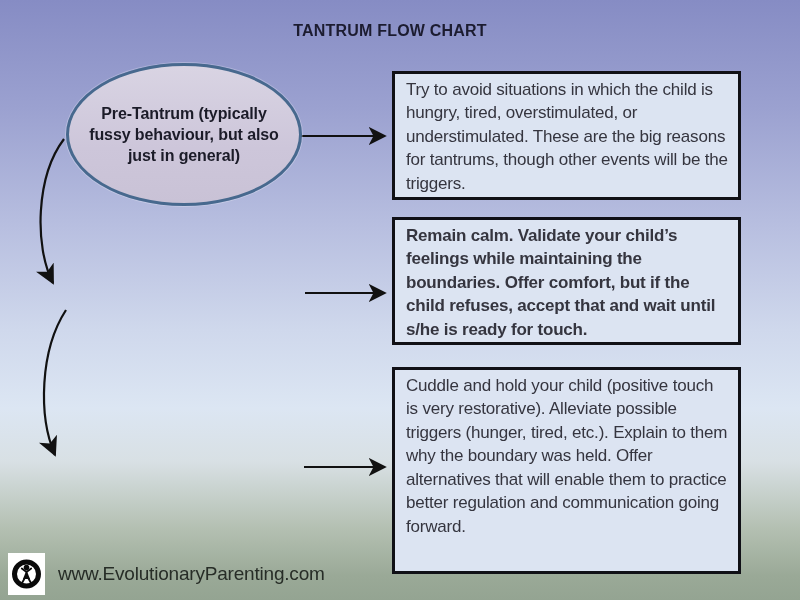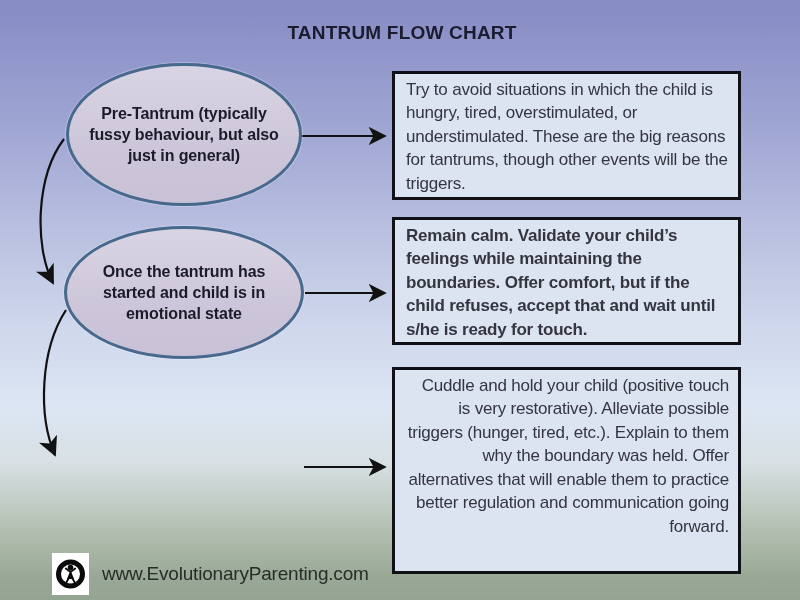--- a/index.html
+++ b/index.html
@@ -6,23 +6,22 @@
   body{width:800px;height:600px;overflow:hidden;font-family:"Liberation Sans",sans-serif;}
   .canvas{
     position:relative;width:800px;height:600px;
     background:linear-gradient(180deg,
       #868cc4 0%, #9ba1d0 18%, #b8bfe0 38%, #cfd8ec 55%,
       #dce6f3 68%, #d8e0e4 77%, #b4c0b2 88%, #9aa997 96%, #94a492 100%);
   }
   .connectors{position:absolute;left:0;top:0;width:800px;height:600px;}
   .title{
     position:absolute;left:0;top:22px;width:780px;margin:0;
-    text-align:center;font-size:19px;font-weight:bold;color:#1c1c30;
+    text-align:center;font-size:16px;font-weight:bold;color:#1c1c30;
     letter-spacing:.2px;
-    padding-left:12px;
   }
   .ellipse{
     position:absolute;border:3px solid #47698e;border-radius:50%;
     background:linear-gradient(180deg,#d9d4e3 0%,#cdc6da 60%,#c9c2d6 100%);
     display:flex;align-items:center;text-align:center;
     box-sizing:border-box;
     box-shadow:0 0 0 1px rgba(255,255,255,.25);
   }
   .ellipse span{
     display:block;font-weight:bold;font-size:16px;line-height:1.32;
@@ -34,22 +33,22 @@
   .advice{
     position:absolute;box-sizing:border-box;
     border:3px solid #101016;background:#dce4f2;
     padding:4px 9px 21px 11px;
   }
   .advice span{
     display:block;font-size:17px;line-height:1.38;color:#35353f;letter-spacing:-.2px;
   }
   .b1{left:392px;top:71px;width:349px;height:129px;}
   .b2{left:392px;top:217px;width:349px;height:128px;font-weight:bold;}
-  .b3{left:392px;top:367px;width:349px;height:207px;text-align:right;}
-  .footer{position:absolute;left:8px;top:553px;display:flex;align-items:center;margin-left:44px;}
+  .b3{left:392px;top:367px;width:349px;height:207px;}
+  .footer{position:absolute;left:8px;top:553px;display:flex;align-items:center;}
   .logo{
     display:inline-block;width:37px;height:42px;background:#ffffff;
     margin-right:13px;
   }
   .url{font-size:19px;color:#272d27;letter-spacing:-.2px;}
 </style>
 </head>
 <body>
 
 <div class="canvas">
@@ -65,23 +64,20 @@
     <path d="M 304,467 L 385,467" stroke="#111111" stroke-width="2" fill="none" marker-end="url(#ah)"></path>
     <path d="M 64,139 C 36,176 34,246 53,283" stroke="#111111" stroke-width="2.2" fill="none" marker-end="url(#ah)"></path>
     <path d="M 66,310 C 40,350 38,416 55,455" stroke="#111111" stroke-width="2.2" fill="none" marker-end="url(#ah)"></path>
   </svg>
 
   <h1 class="title">TANTRUM FLOW CHART</h1>
 
   <div class="ellipse e1">
     <span>Pre-Tantrum (typically fussy behaviour, but also just in general)</span>
   </div>
-  <div class="ellipse e2">
-    <span>Once the tantrum has started and child is in emotional state</span>
-  </div>
 
   <div class="advice b1">
     <span>Try to avoid situations in which the child is hungry, tired, overstimulated, or understimulated. These are the big reasons for tantrums, though other events will be the triggers.</span>
   </div>
   <div class="advice b2">
     <span>Remain calm. Validate your child’s feelings while maintaining the boundaries. Offer comfort, but if the child refuses, accept that and wait until s/he is ready for touch.</span>
   </div>
   <div class="advice b3">
     <span>Cuddle and hold your child (positive touch is very restorative). Alleviate possible triggers (hunger, tired, etc.). Explain to them why the boundary was held. Offer alternatives that will enable them to practice better regulation and communication going forward.</span>
   </div>

